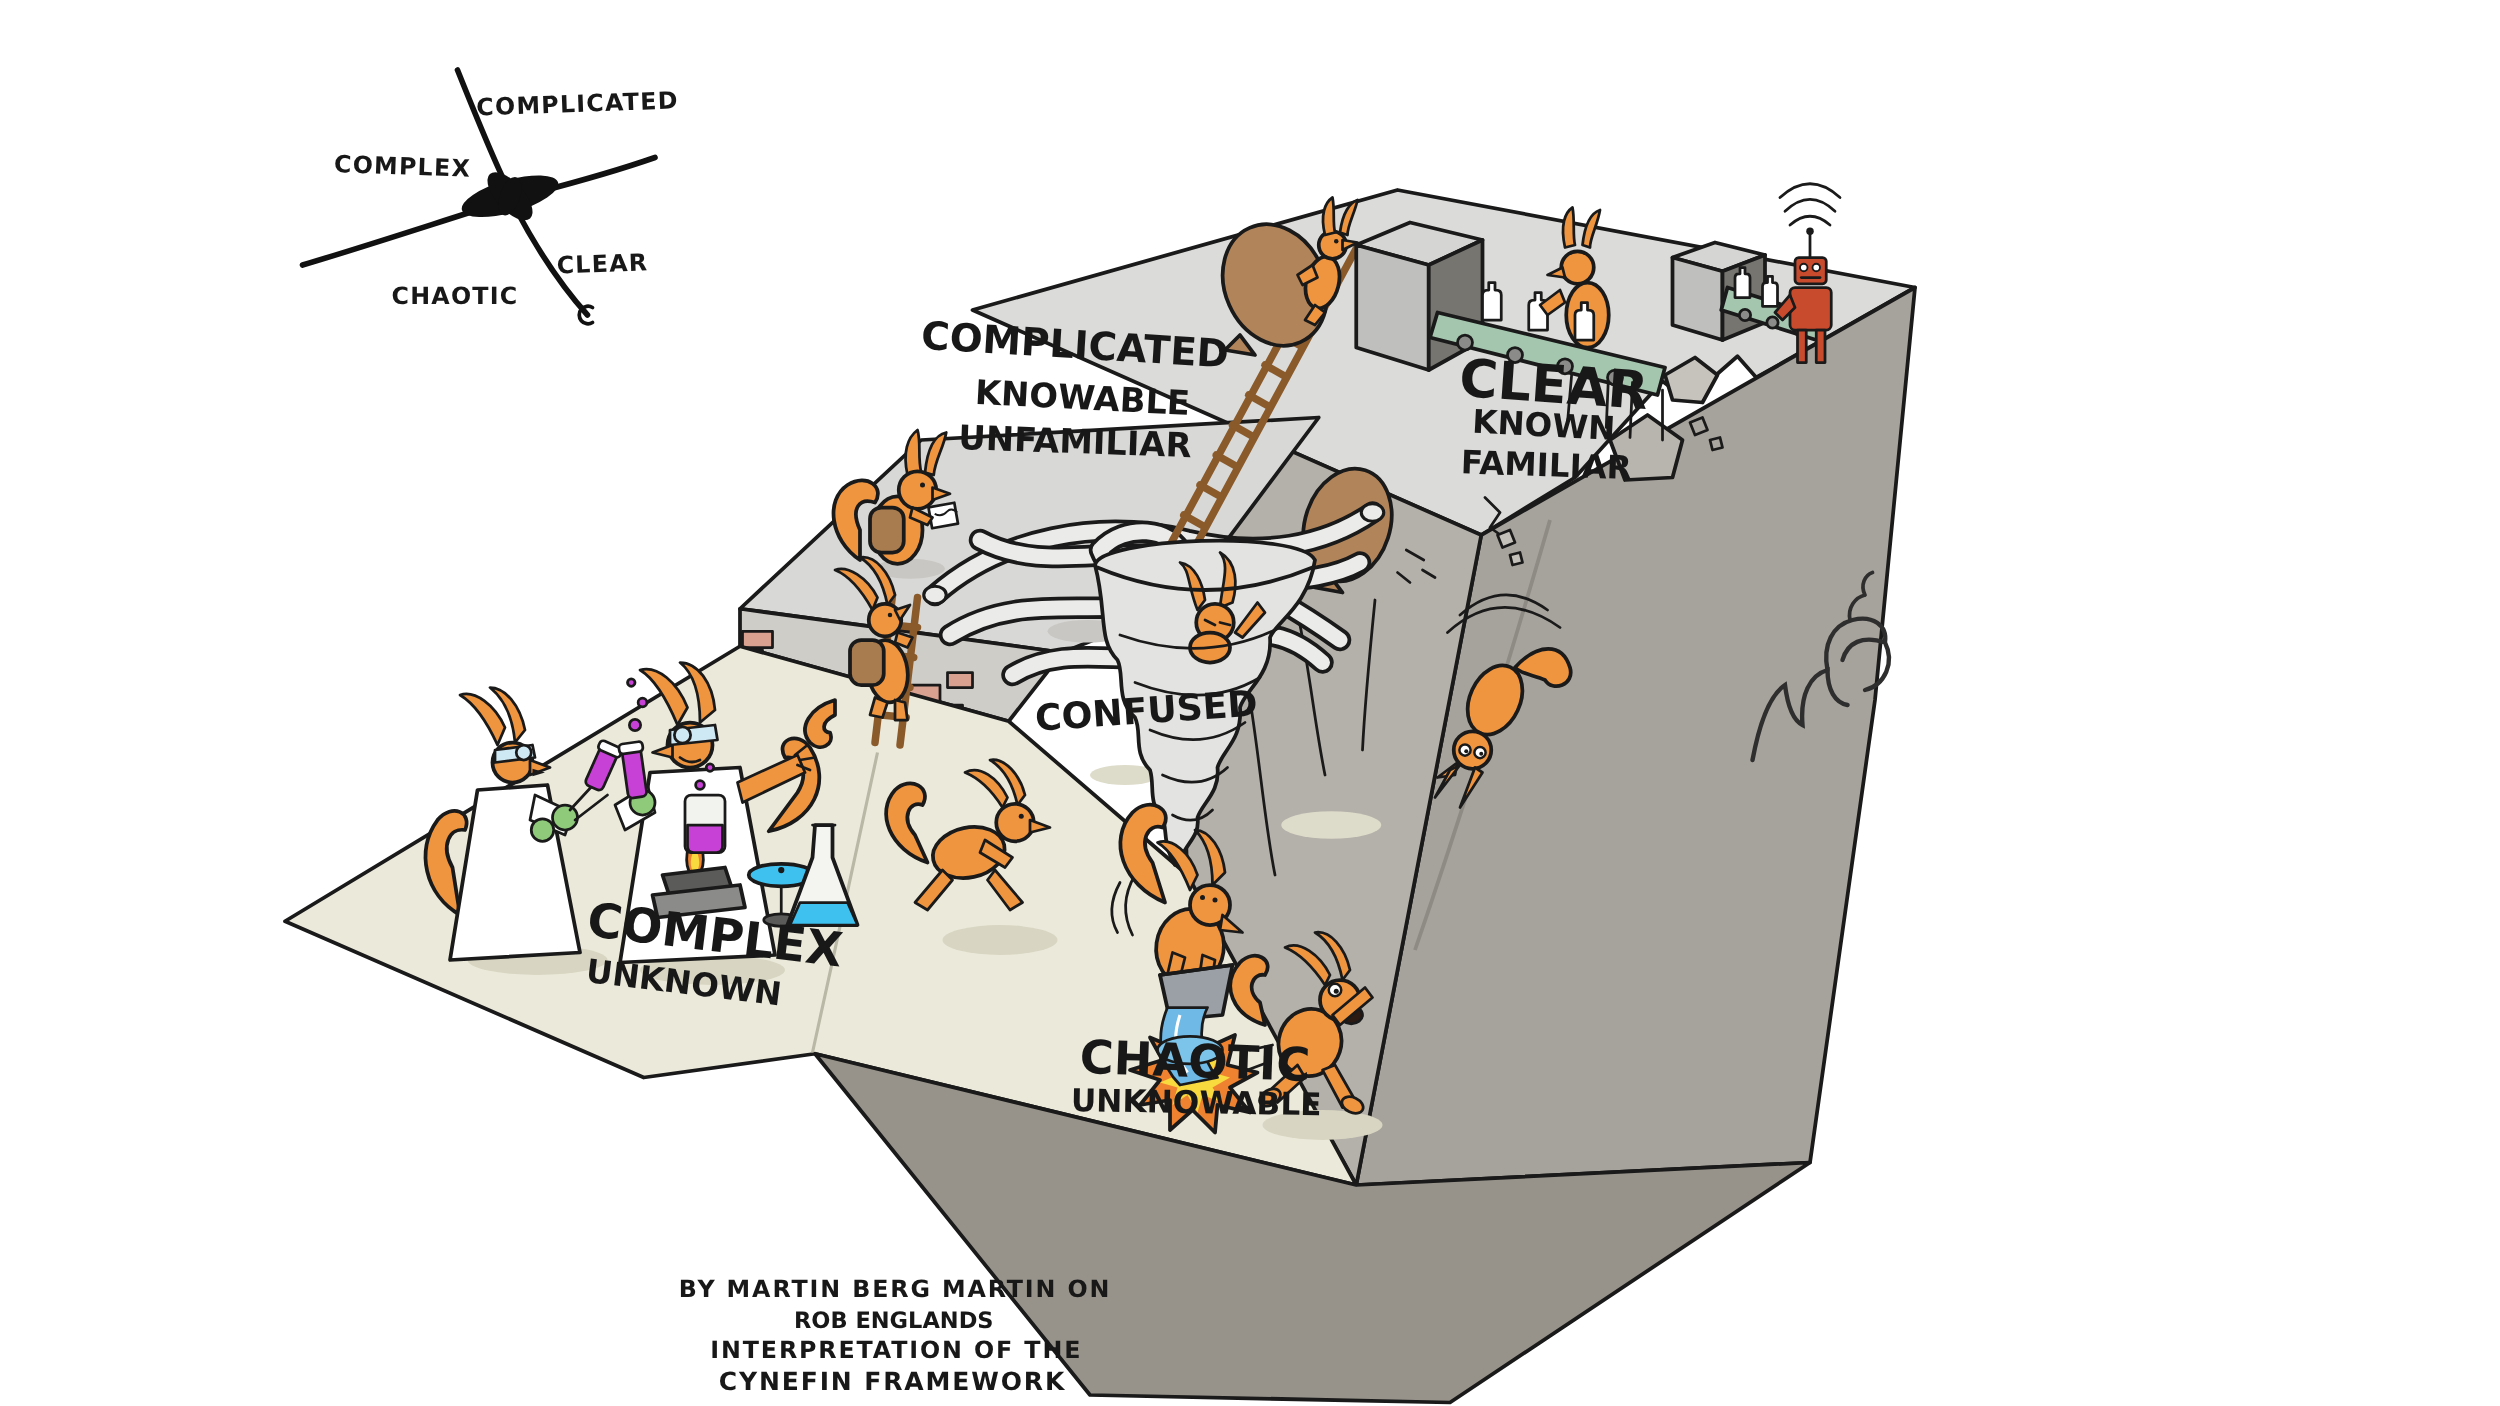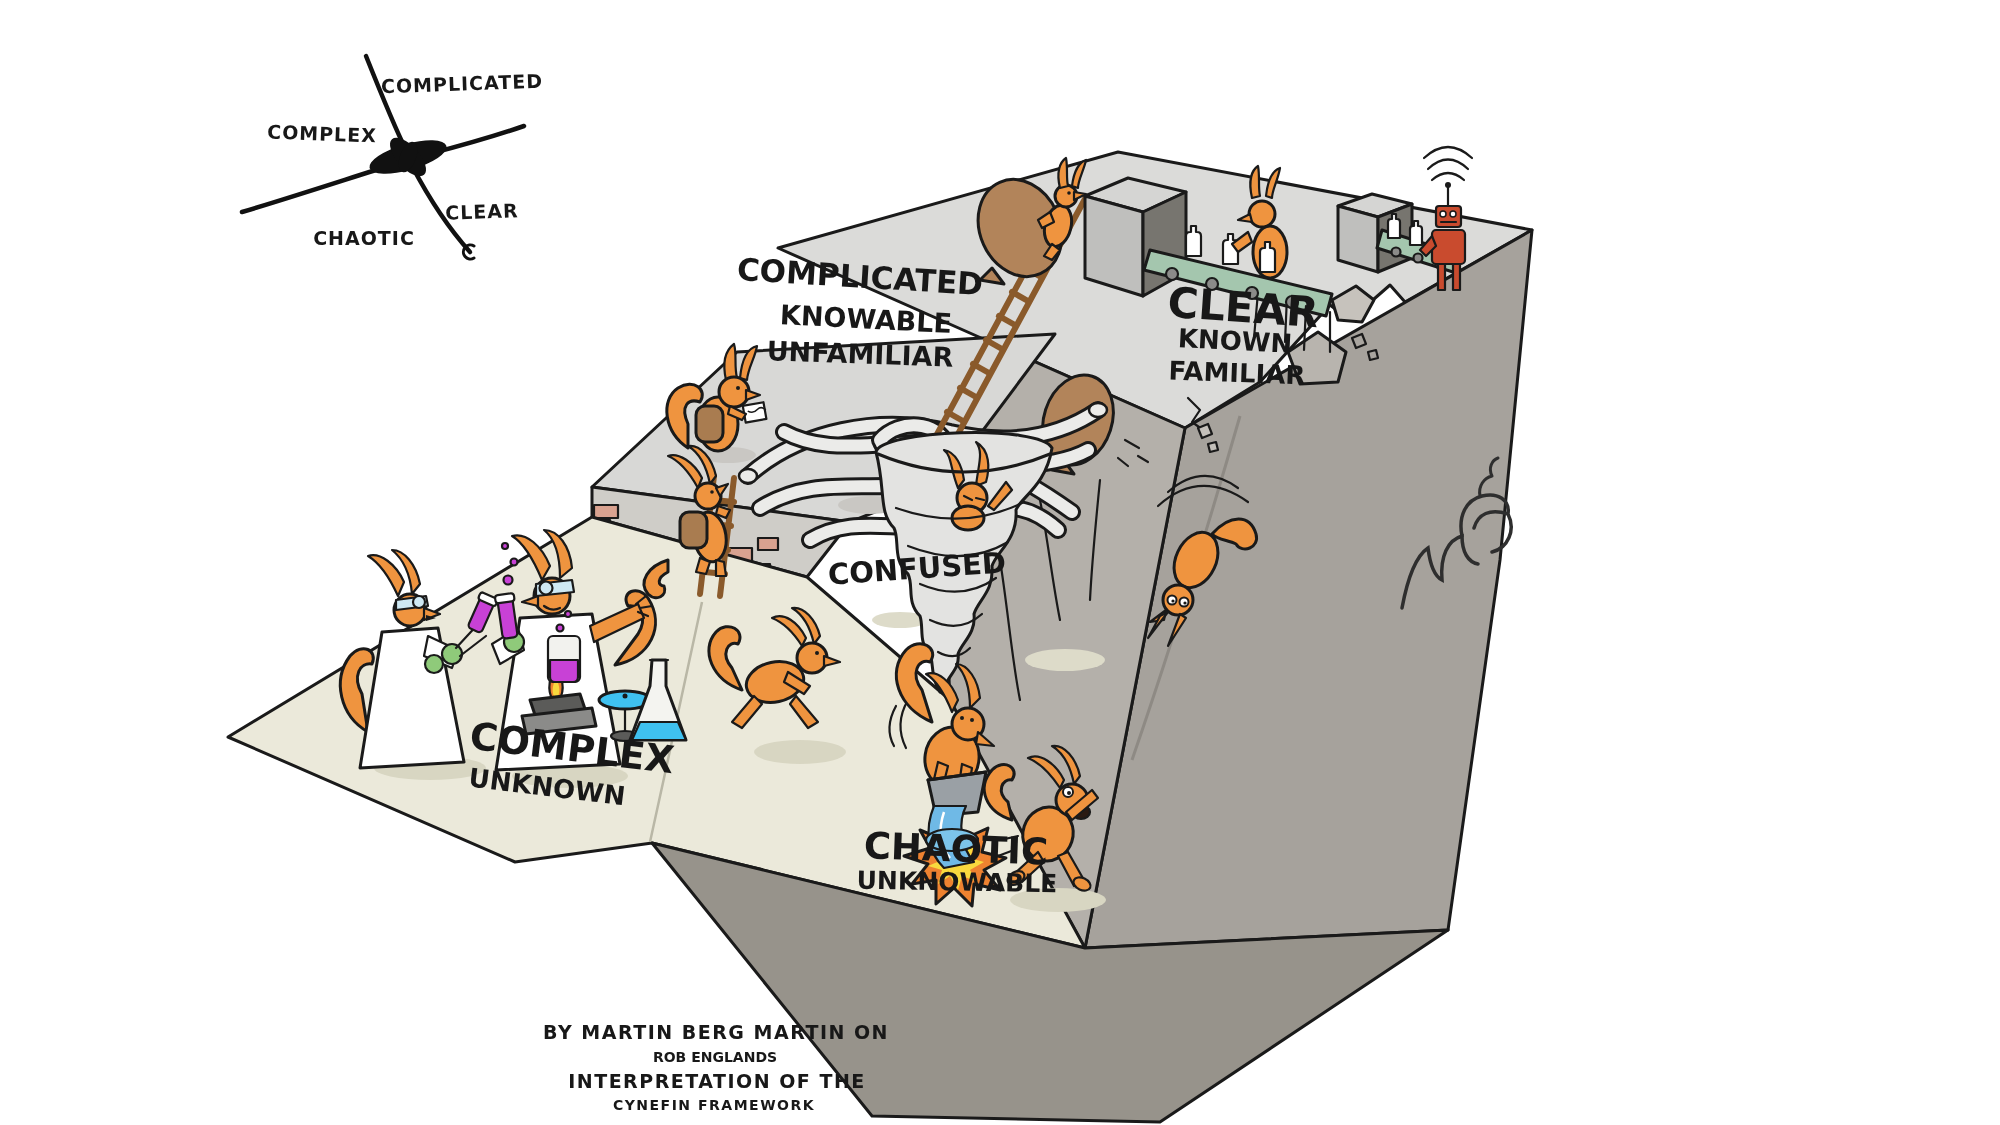--- a/index.html
+++ b/index.html
@@ -407,18 +407,18 @@
 
 <div class="lbl" style="left:917px;top:569px;font-size:29px;transform:translate(-50%,-50%) rotate(-4deg);">CONFUSED</div>
 
 <div class="lbl" style="left:572px;top:748px;font-size:38px;transform:translate(-50%,-50%) rotate(7deg);">COMPLEX</div>
 <div class="lbl" style="left:547px;top:787px;font-size:26px;transform:translate(-50%,-50%) rotate(7deg);">UNKNOWN</div>
 
 <div class="lbl" style="left:956px;top:849px;font-size:37px;transform:translate(-50%,-50%) rotate(2deg);">CHAOTIC</div>
 <div class="lbl" style="left:957px;top:882px;font-size:25px;transform:translate(-50%,-50%) rotate(1deg);">UNKNOWABLE</div>
 
 <div class="lbl" style="left:716px;top:1032px;font-size:19px;letter-spacing:1.5px;transform:translate(-50%,-50%);">BY MARTIN BERG MARTIN ON</div>
-<div class="lbl" style="left:715px;top:1057px;font-size:14px;let​ter-spacing:1.5px;transform:translate(-50%,-50%);">ROB ENGLANDS</div>
+<div class="lbl" style="left:715px;top:1057px;font-size:18px;let​ter-spacing:1.5px;transform:translate(-50%,-50%);">ROB ENGLANDS</div>
 <div class="lbl" style="left:717px;top:1081px;font-size:19px;letter-spacing:1.5px;transform:translate(-50%,-50%);">INTERPRETATION OF THE</div>
-<div class="lbl" style="left:714px;top:1105px;font-size:14px;letter-spacing:1.5px;transform:translate(-50%,-50%);">CYNEFIN FRAMEWORK</div>
+<div class="lbl" style="left:714px;top:1105px;font-size:20px;letter-spacing:1.5px;transform:translate(-50%,-50%);">CYNEFIN FRAMEWORK</div>
 
 
 </div>
 
 </body></html>

